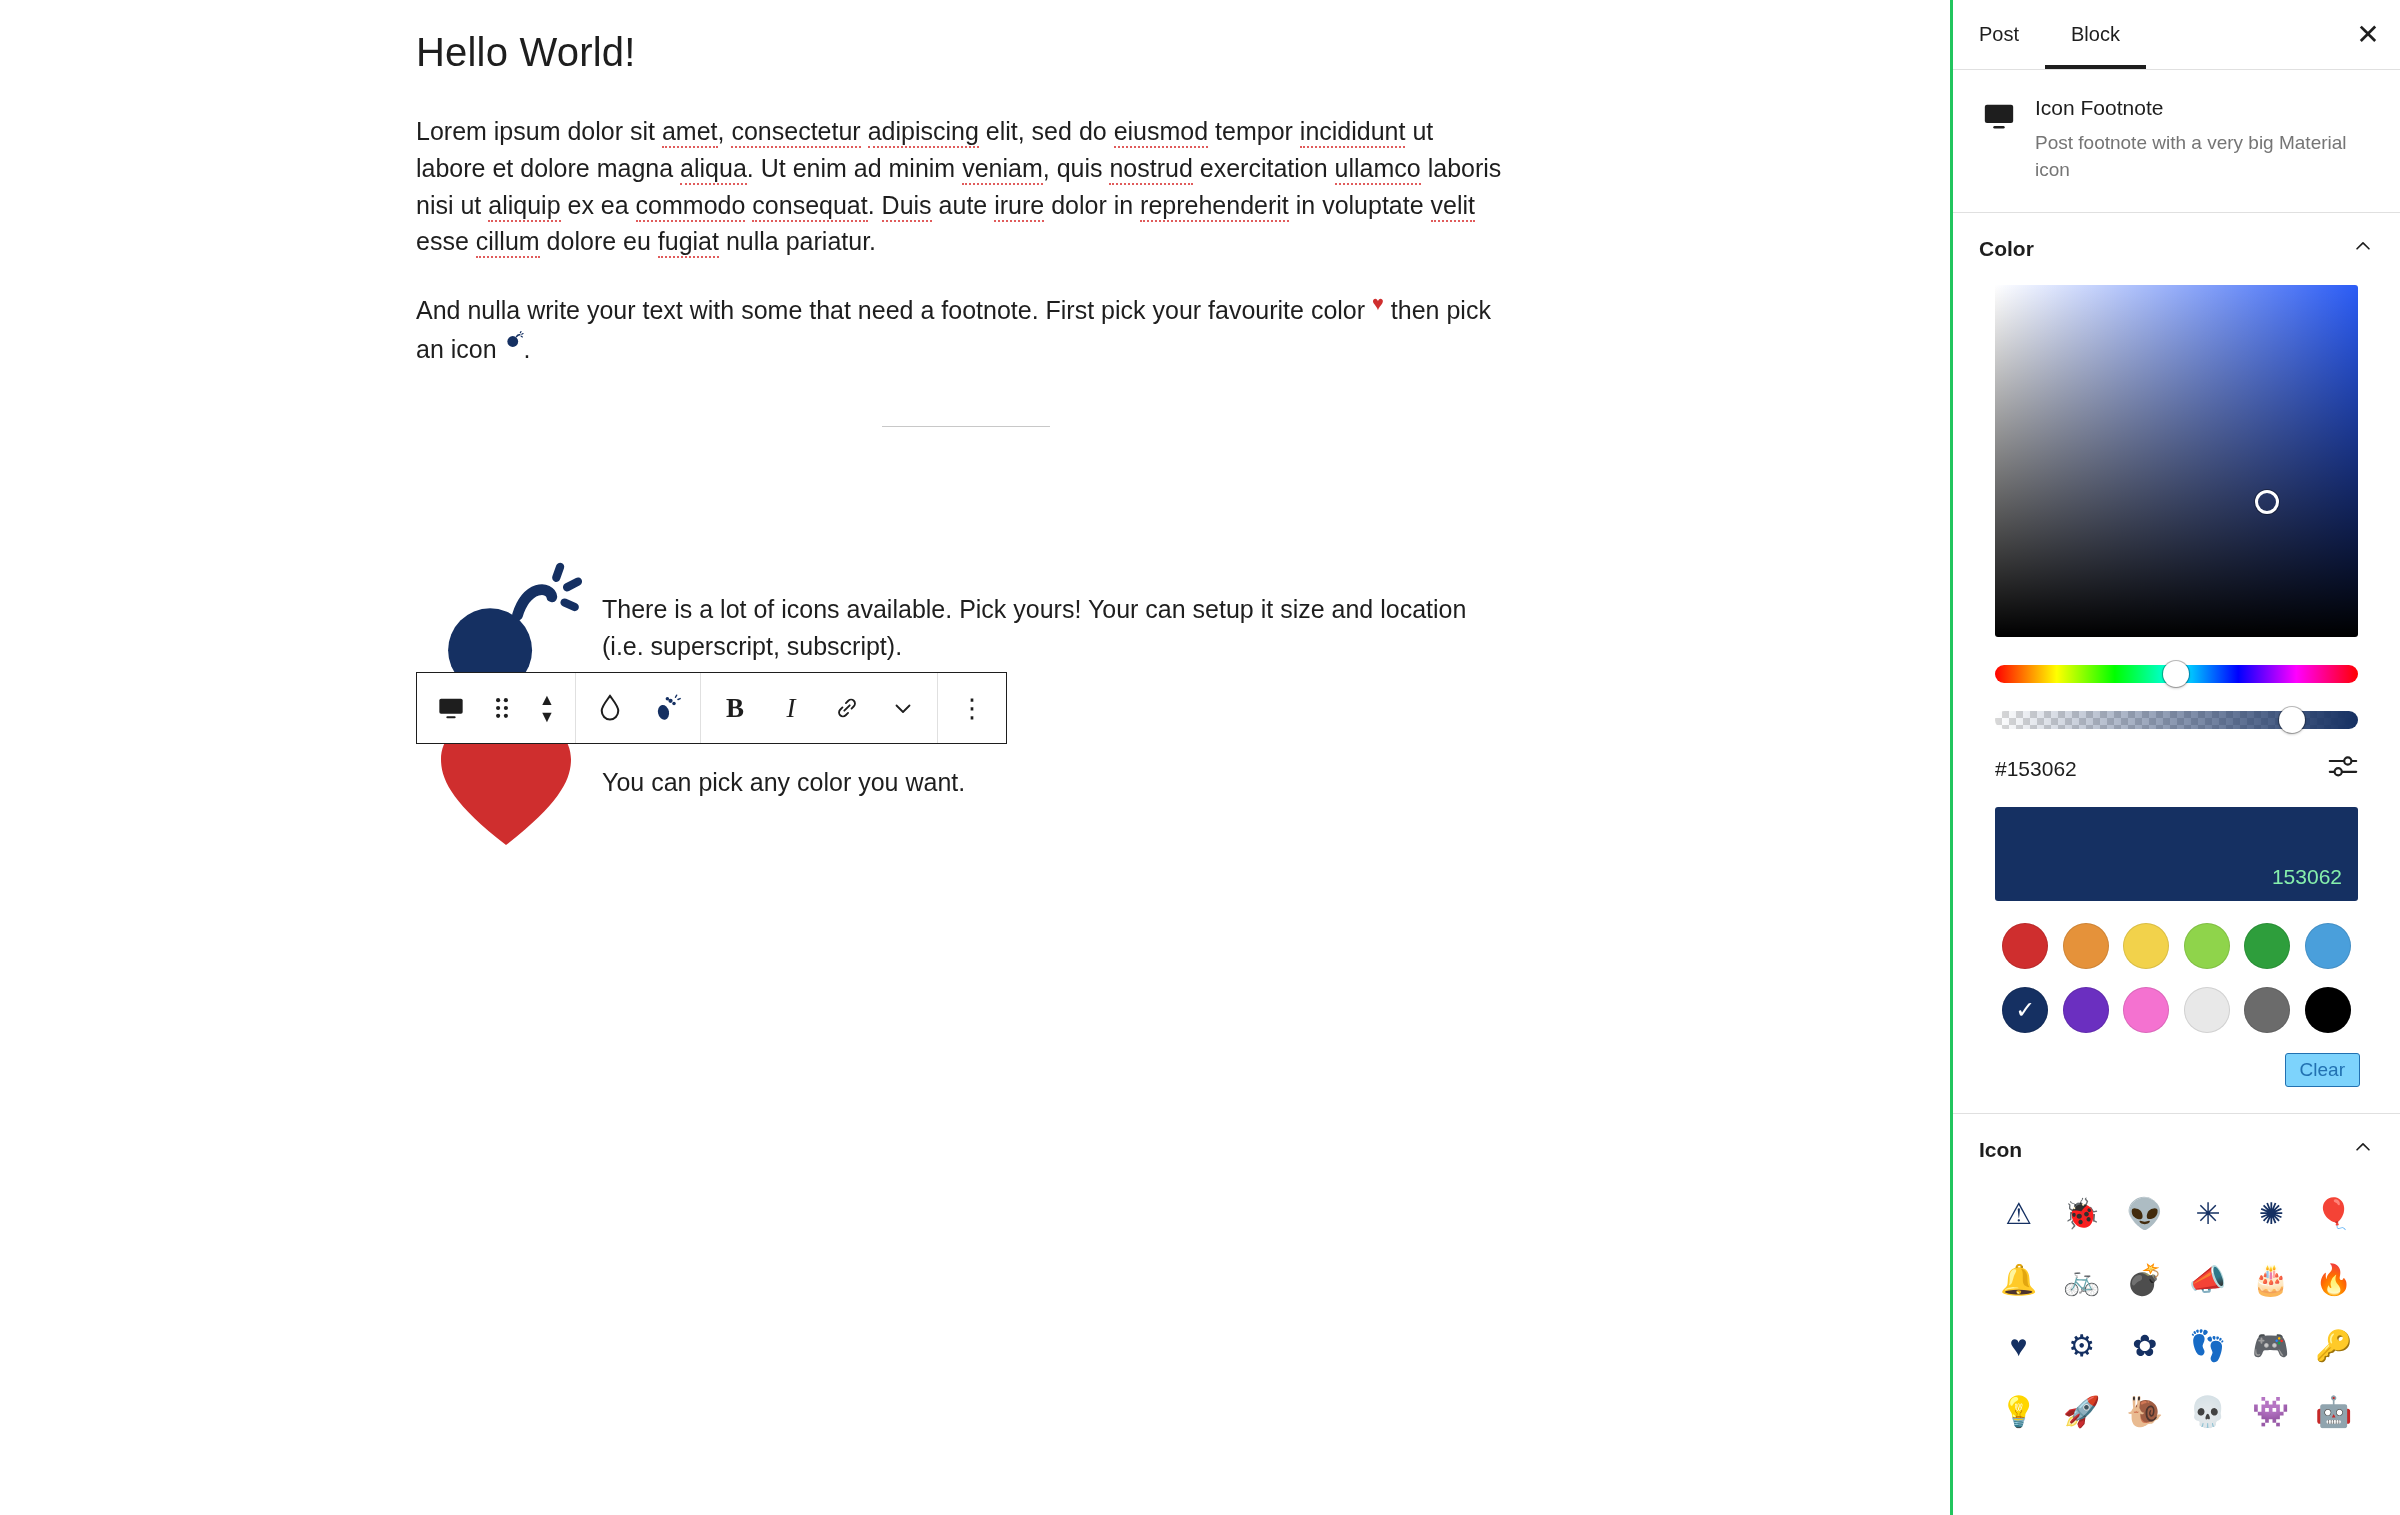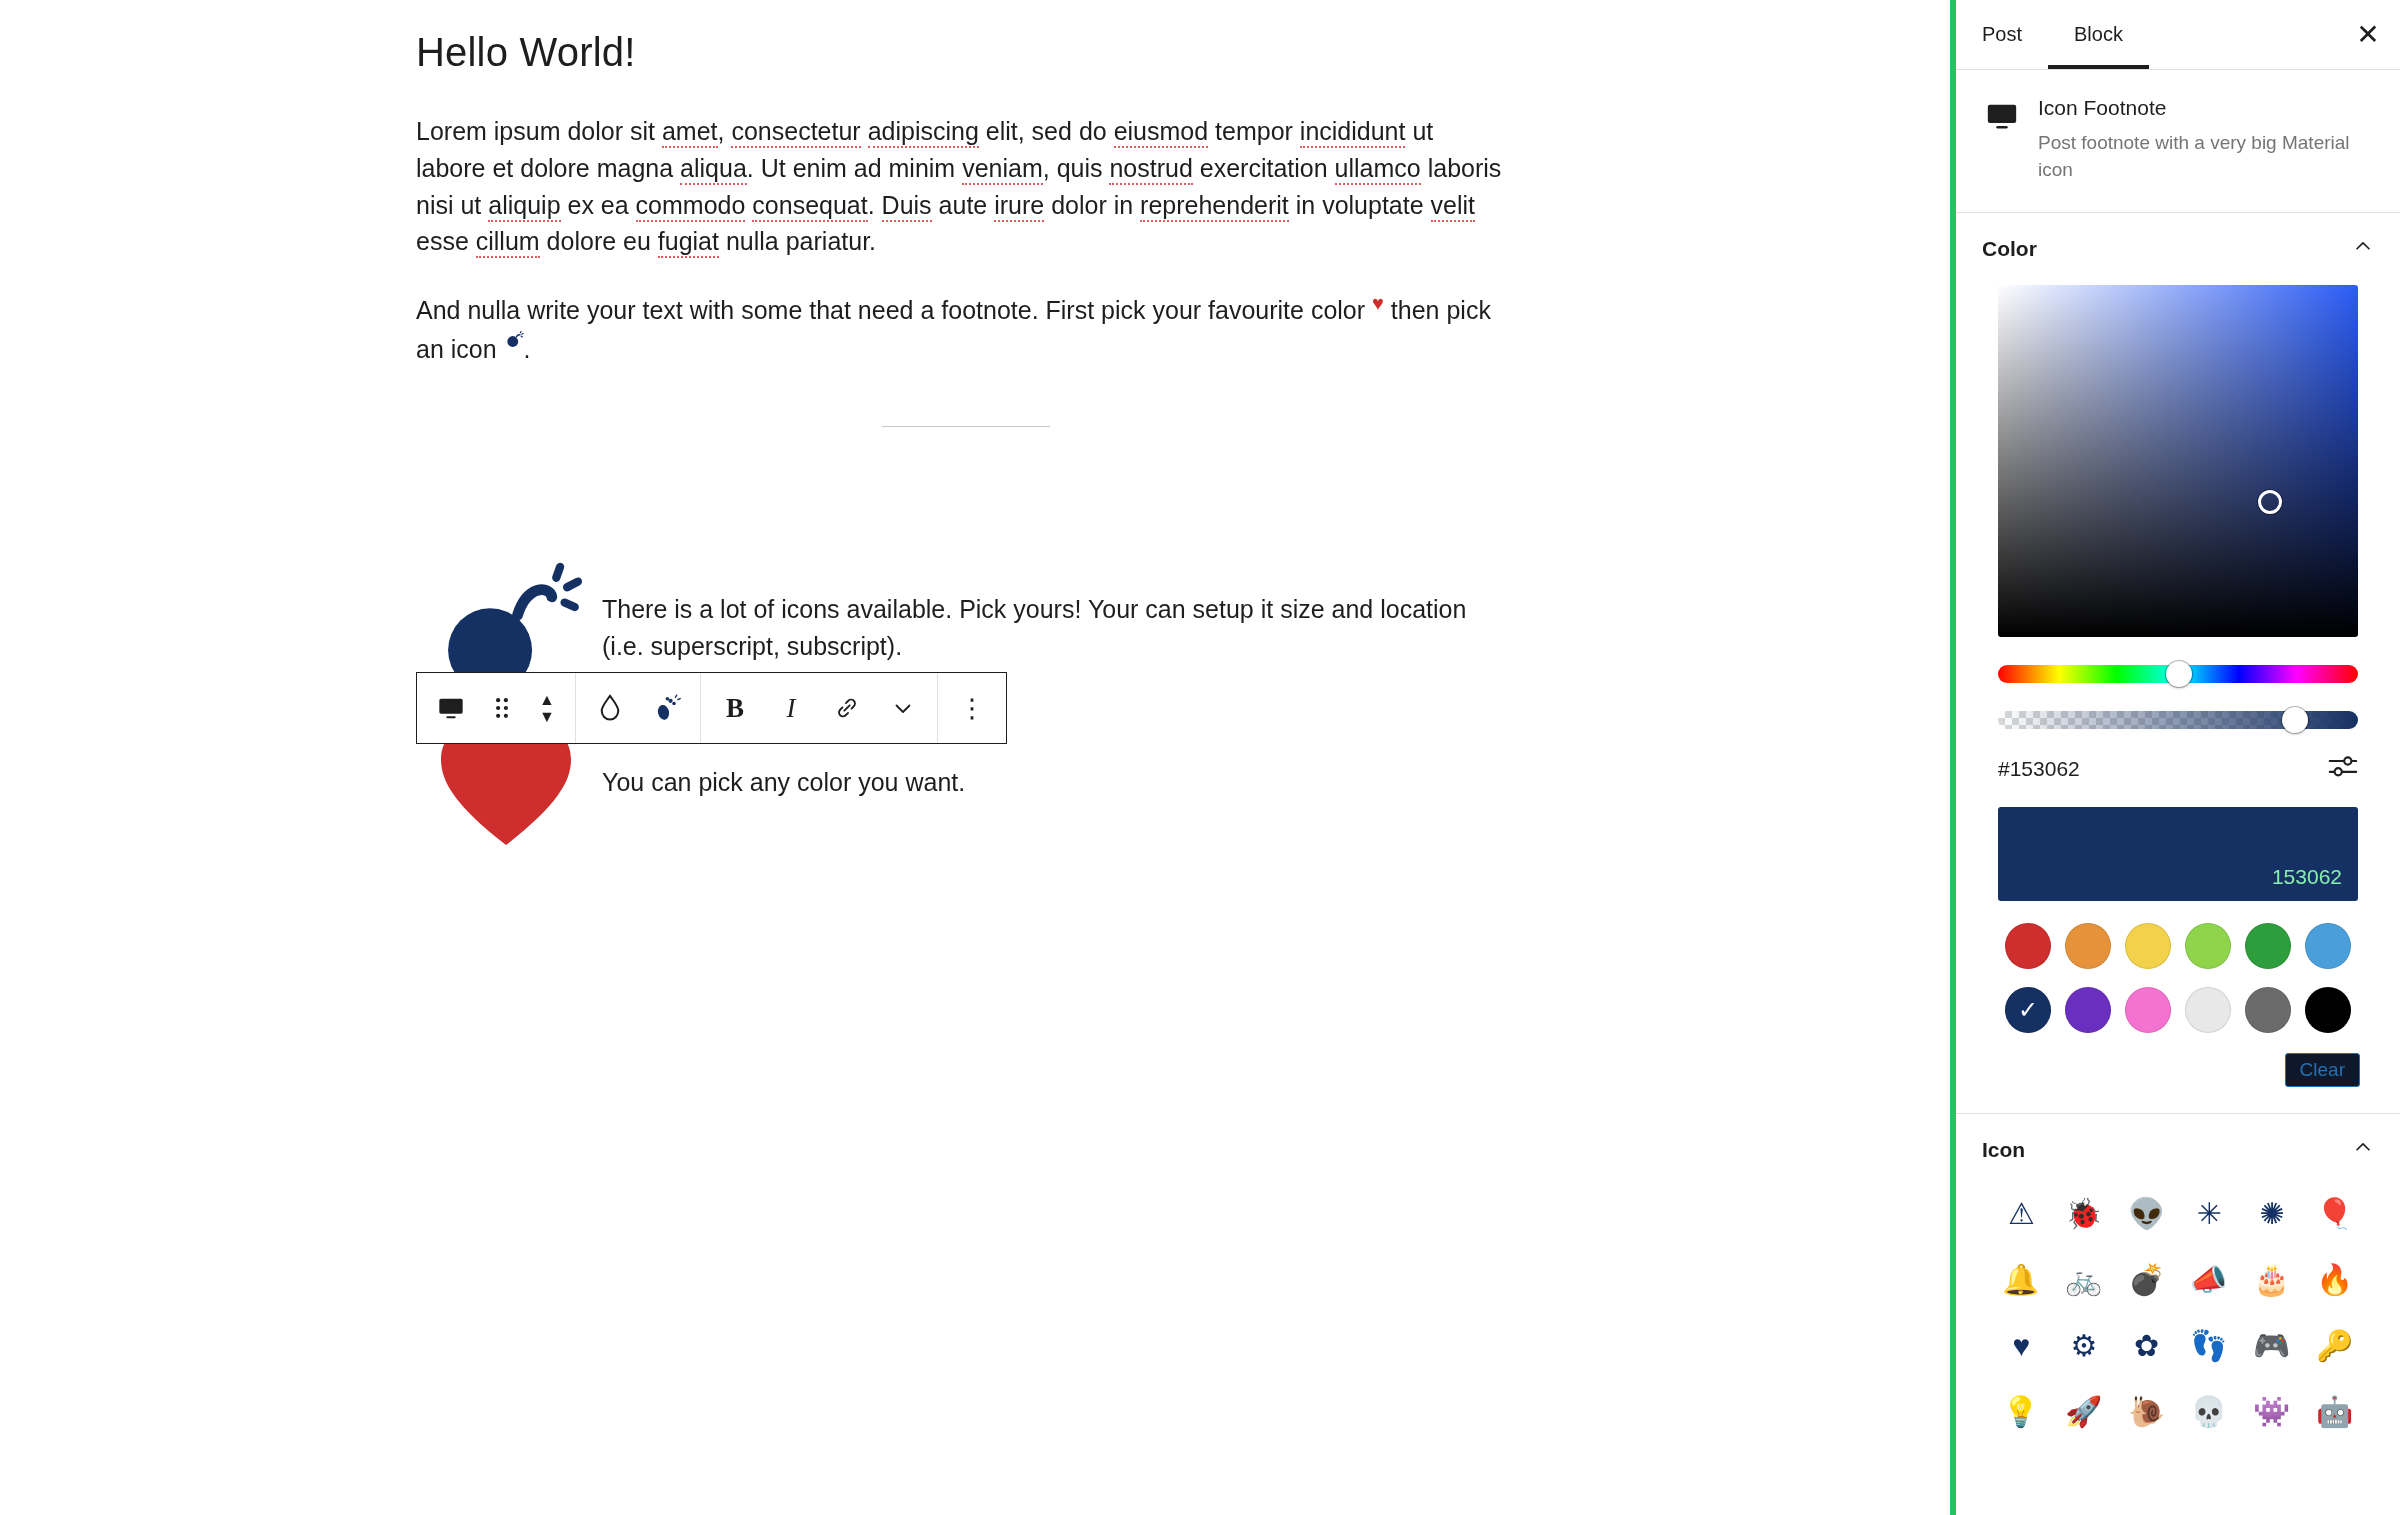--- a/index.html
+++ b/index.html
@@ -137,21 +137,21 @@
   .tb-mover span { font-size: 16px; line-height: 17px; }
   .tb-bold { font-weight: bold; font-size: 27px; font-family: "Liberation Serif", serif;}
   .tb-italic { font-style: italic; font-size: 27px; font-family: "Liberation Serif", serif;}
   .dots-v { font-size: 26px; letter-spacing: 0; }
 
   
   .sidebar {
     width: 450px;
     height: 100%;
     background: #ffffff;
-    border-left: 6px solid #22c55e;
+    border-left: 3px solid #22c55e;
     display: flex;
     flex-direction: column;
     overflow: hidden;
   }
   .sb-tabs {
     height: 70px;
     display: flex;
     align-items: stretch;
     border-bottom: 1px solid #e0e0e0;
     position: relative;
@@ -306,21 +306,21 @@
   .clear-row {
     display: flex; justify-content: flex-end;
     padding: 20px 40px 0 0;
   }
   .clear-btn {
     font-size: 19px;
     color: #2271b1;
     border: 1px solid #2271b1;
     border-radius: 3px;
     padding: 5px 14px;
-    background: #0f172a;
+    background: #7dd3fc;
     cursor: pointer;
   }
 
   .sb-sep { height: 1px; background: #e0e0e0; margin-top: 26px; }
 
   .icon-grid {
     padding: 6px 34px 20px 34px;
     display: grid;
     grid-template-columns: repeat(6, 1fr);
     row-gap: 22px;

